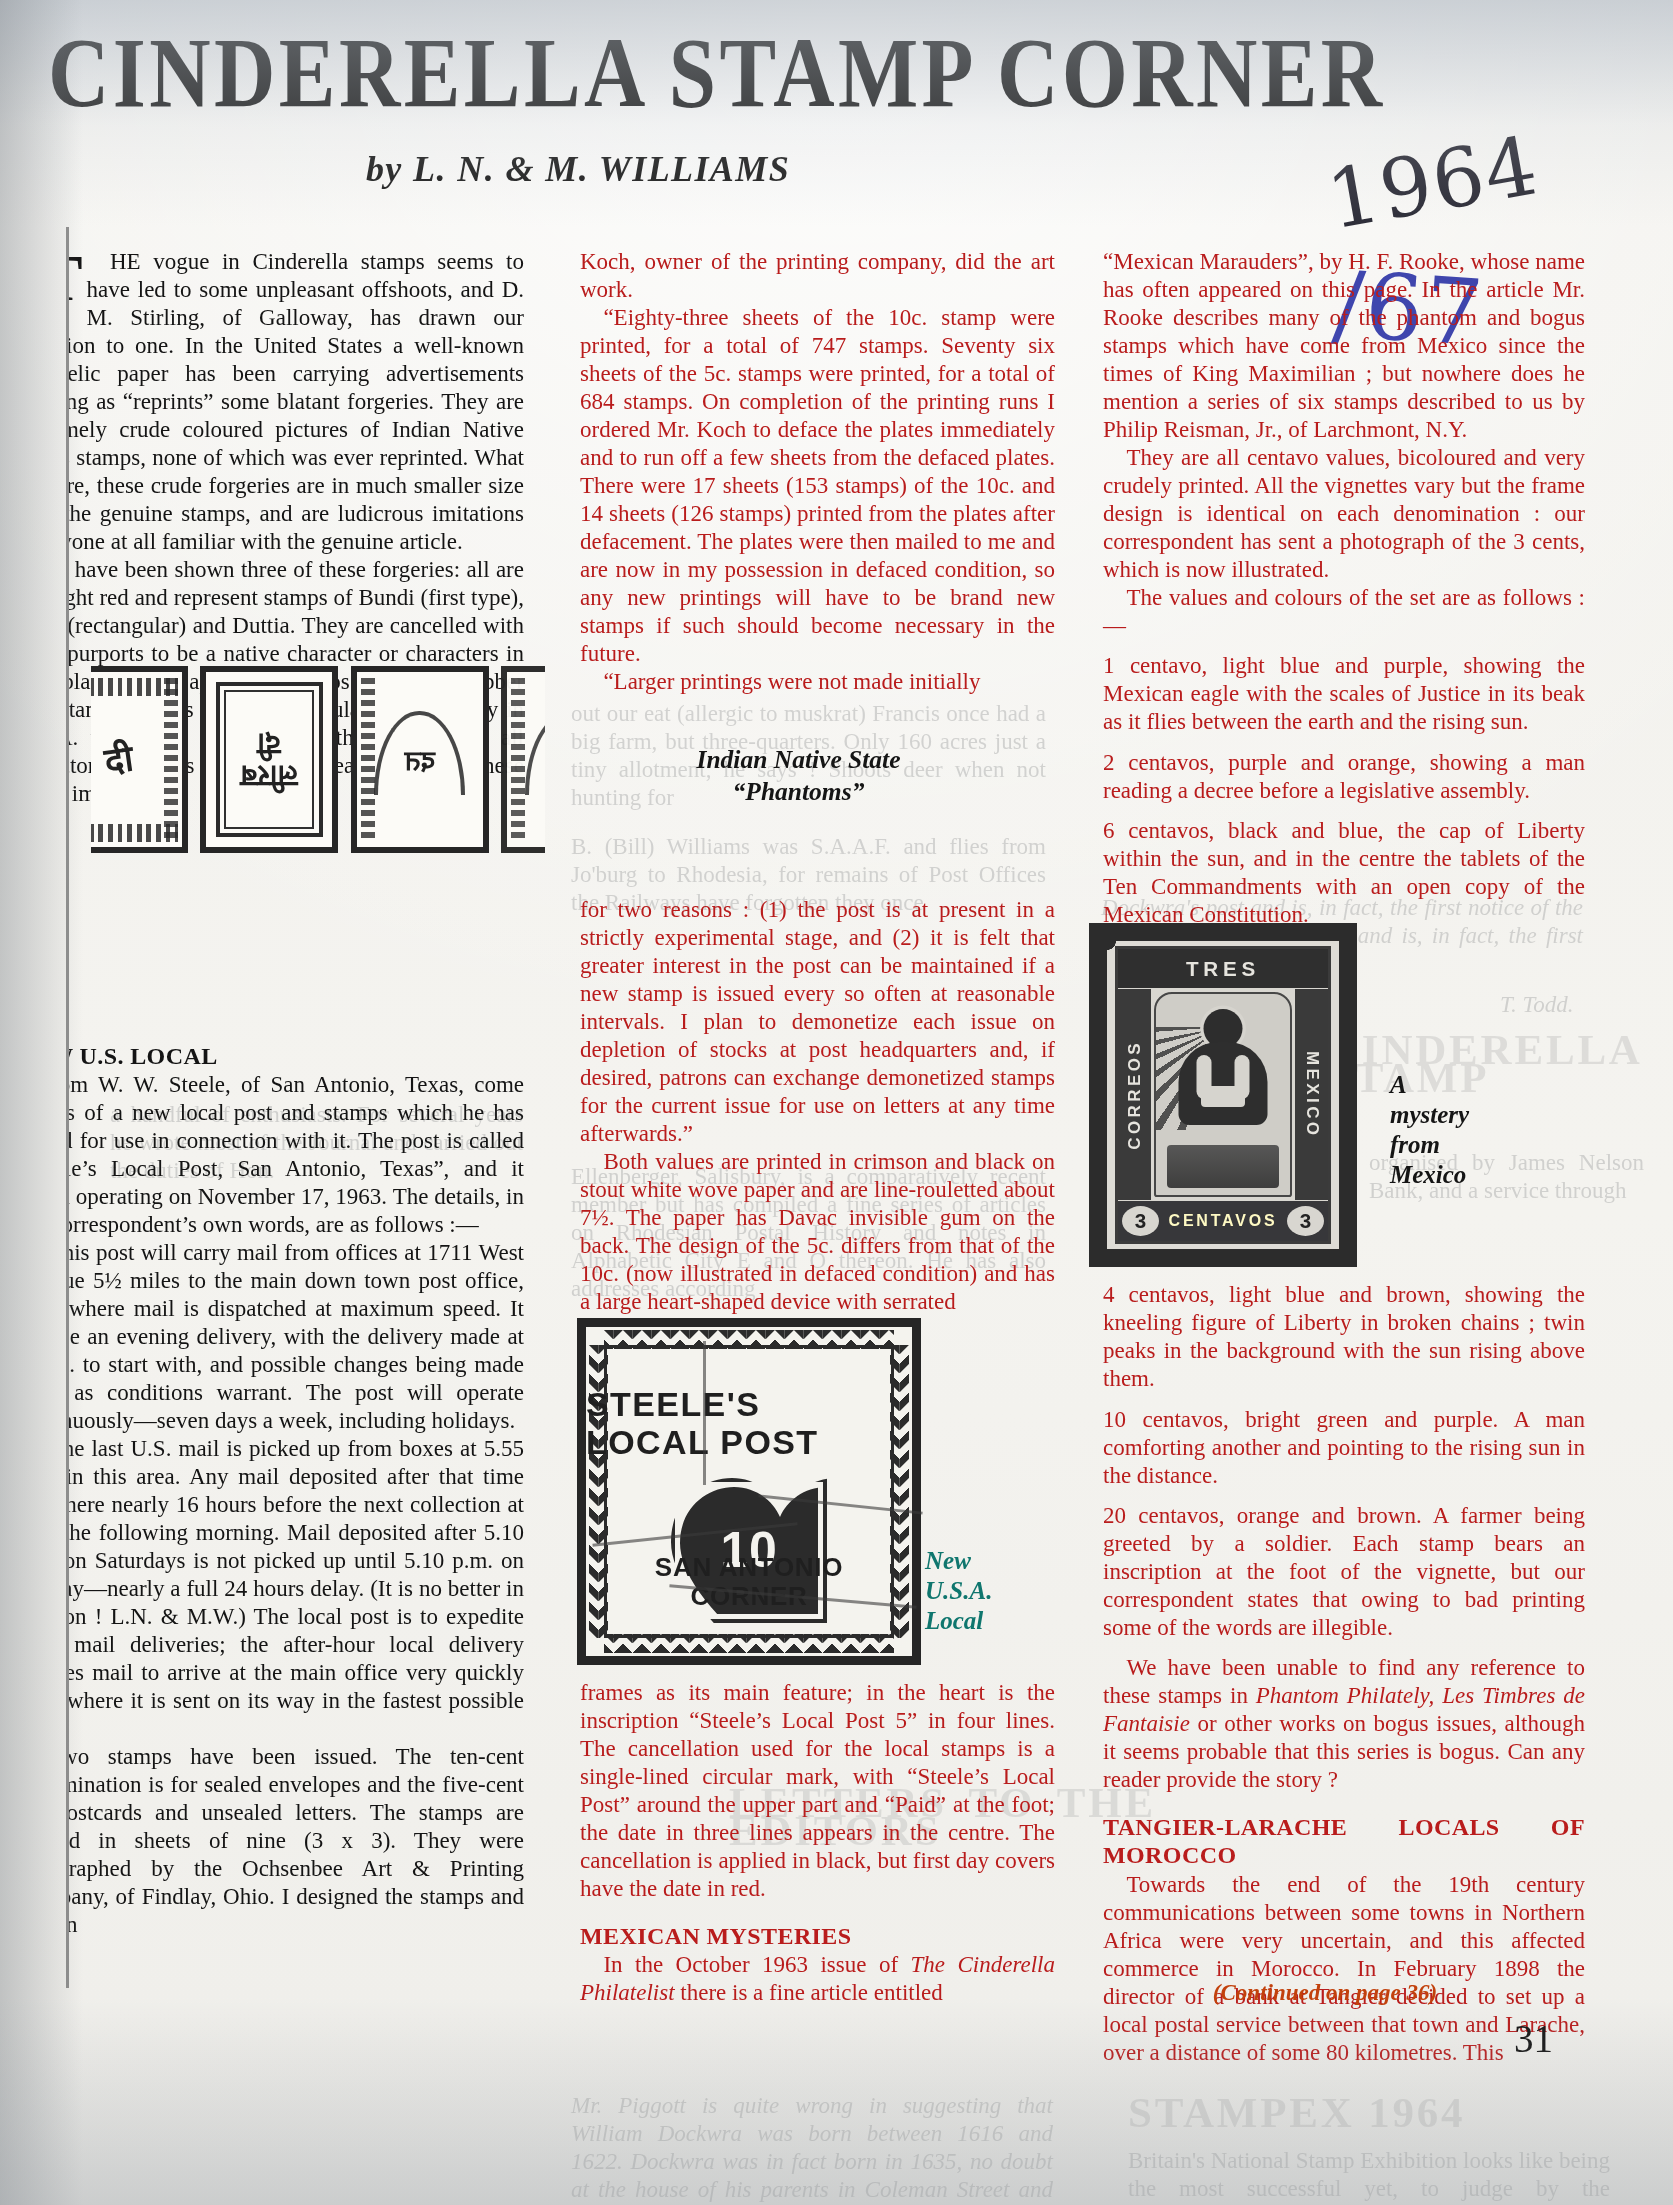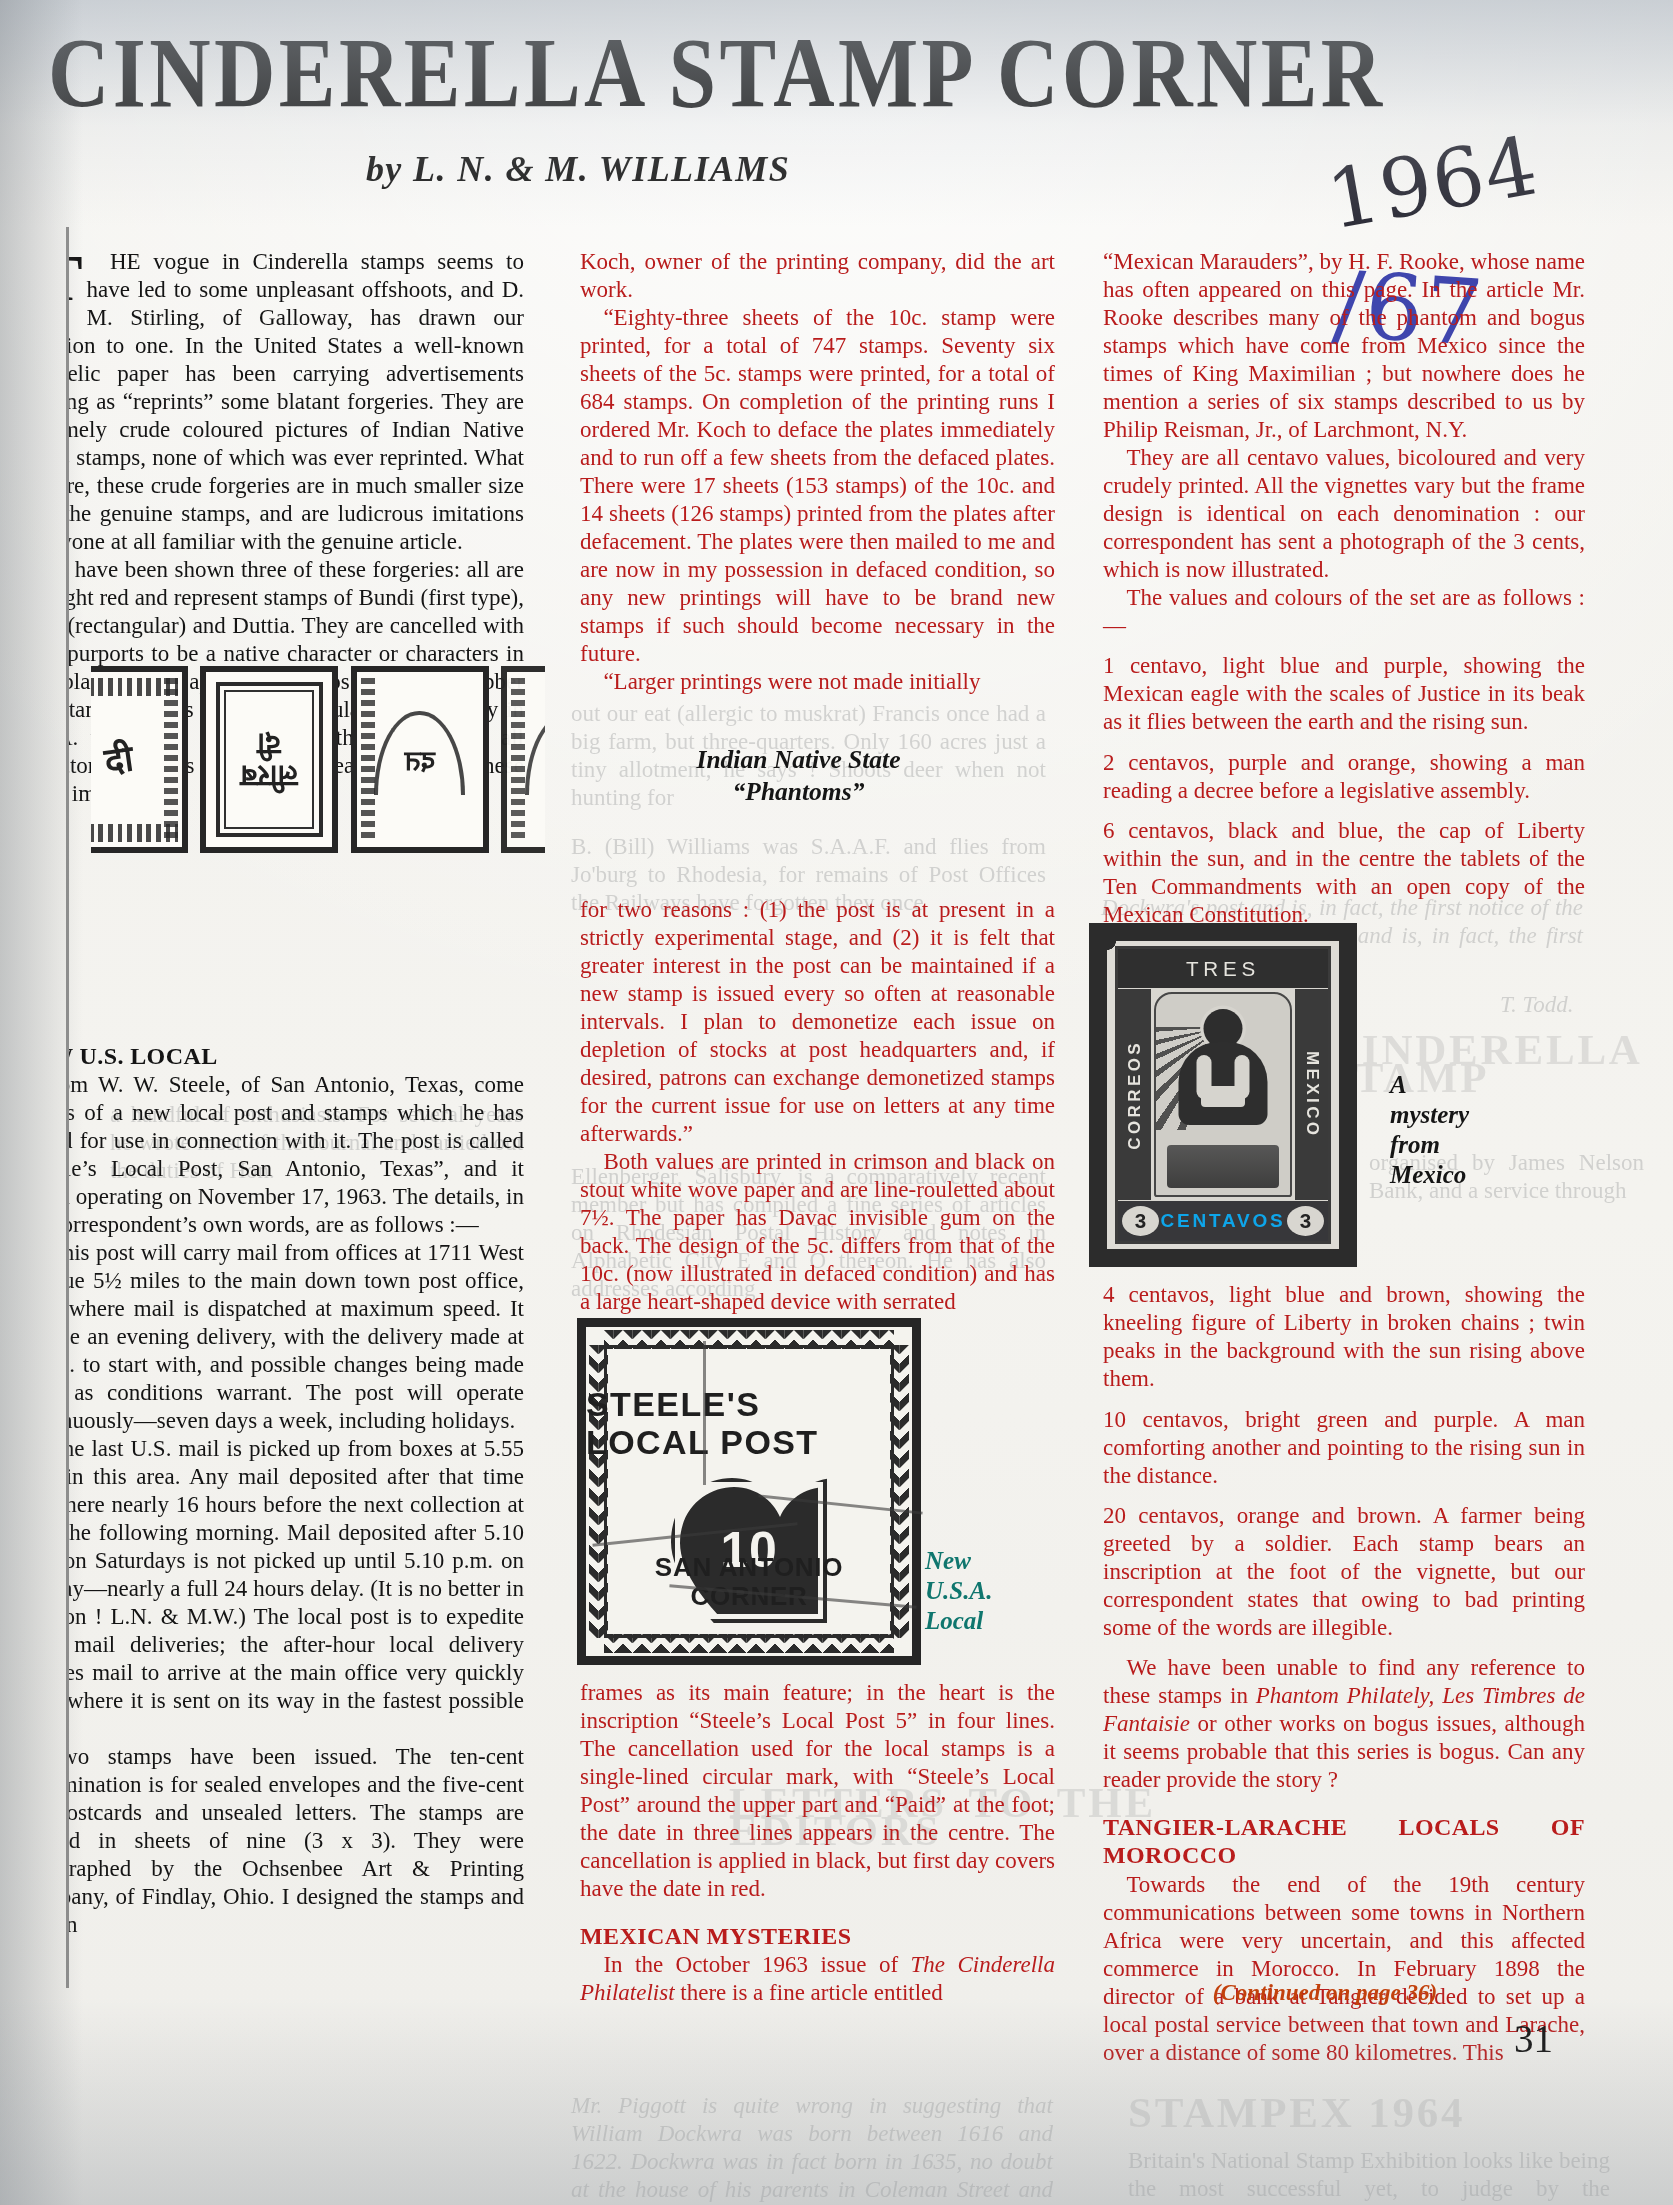--- a/index.html
+++ b/index.html
@@ -297,21 +297,21 @@
     background:#d9d7d1;
     border:3.4px solid #3b3b3b;
     box-sizing:border-box;
     overflow:hidden;
   }
   #mex-top{
     position:absolute; left:0; right:0; top:0; height:39px;
     background:#2f2f2f;
     color:#e6e4de;
     font-family:"Liberation Sans", sans-serif;
-    font-weight:400; font-size:20.6px; letter-spacing:4.8px;
+    font-weight:700; font-size:20.6px; letter-spacing:4.8px;
     display:flex; align-items:center; justify-content:center;
   }
   #mex-left, #mex-right{
     position:absolute; top:40px; bottom:41px; width:33px;
     background:#3a3a3a;
     color:#e6e4de;
     font-family:"Liberation Sans", sans-serif;
     font-weight:700; font-size:17px; letter-spacing:3.4px;
     display:flex; align-items:center; justify-content:center;
   }
@@ -378,23 +378,23 @@
     padding:0 4.1px; box-sizing:border-box;
   }
   .mex-num{
     width:37px; height:30px; border-radius:50%;
     background:#d8d6d0; color:#232323;
     font-family:"Liberation Sans", sans-serif;
     font-weight:700; font-size:20.6px;
     display:flex; align-items:center; justify-content:center;
   }
   #mex-denom{
-    color:#0ea5e9;
+    color:#fef9c3;
     font-family:"Liberation Sans", sans-serif;
-    font-weight:700; font-size:19px; letter-spacing:2.8px;
+    font-weight:700; font-size:16px; letter-spacing:2.8px;
   }
   #cap-mexico{
     position:absolute; left:1390px; top:1070px;
     font-style:italic; font-weight:700;
     font-size:25px; line-height:30px; color:#151515;
   }
 
   
   #cont-note{
     position:absolute; left:1084px; top:1980px; width:482px;

